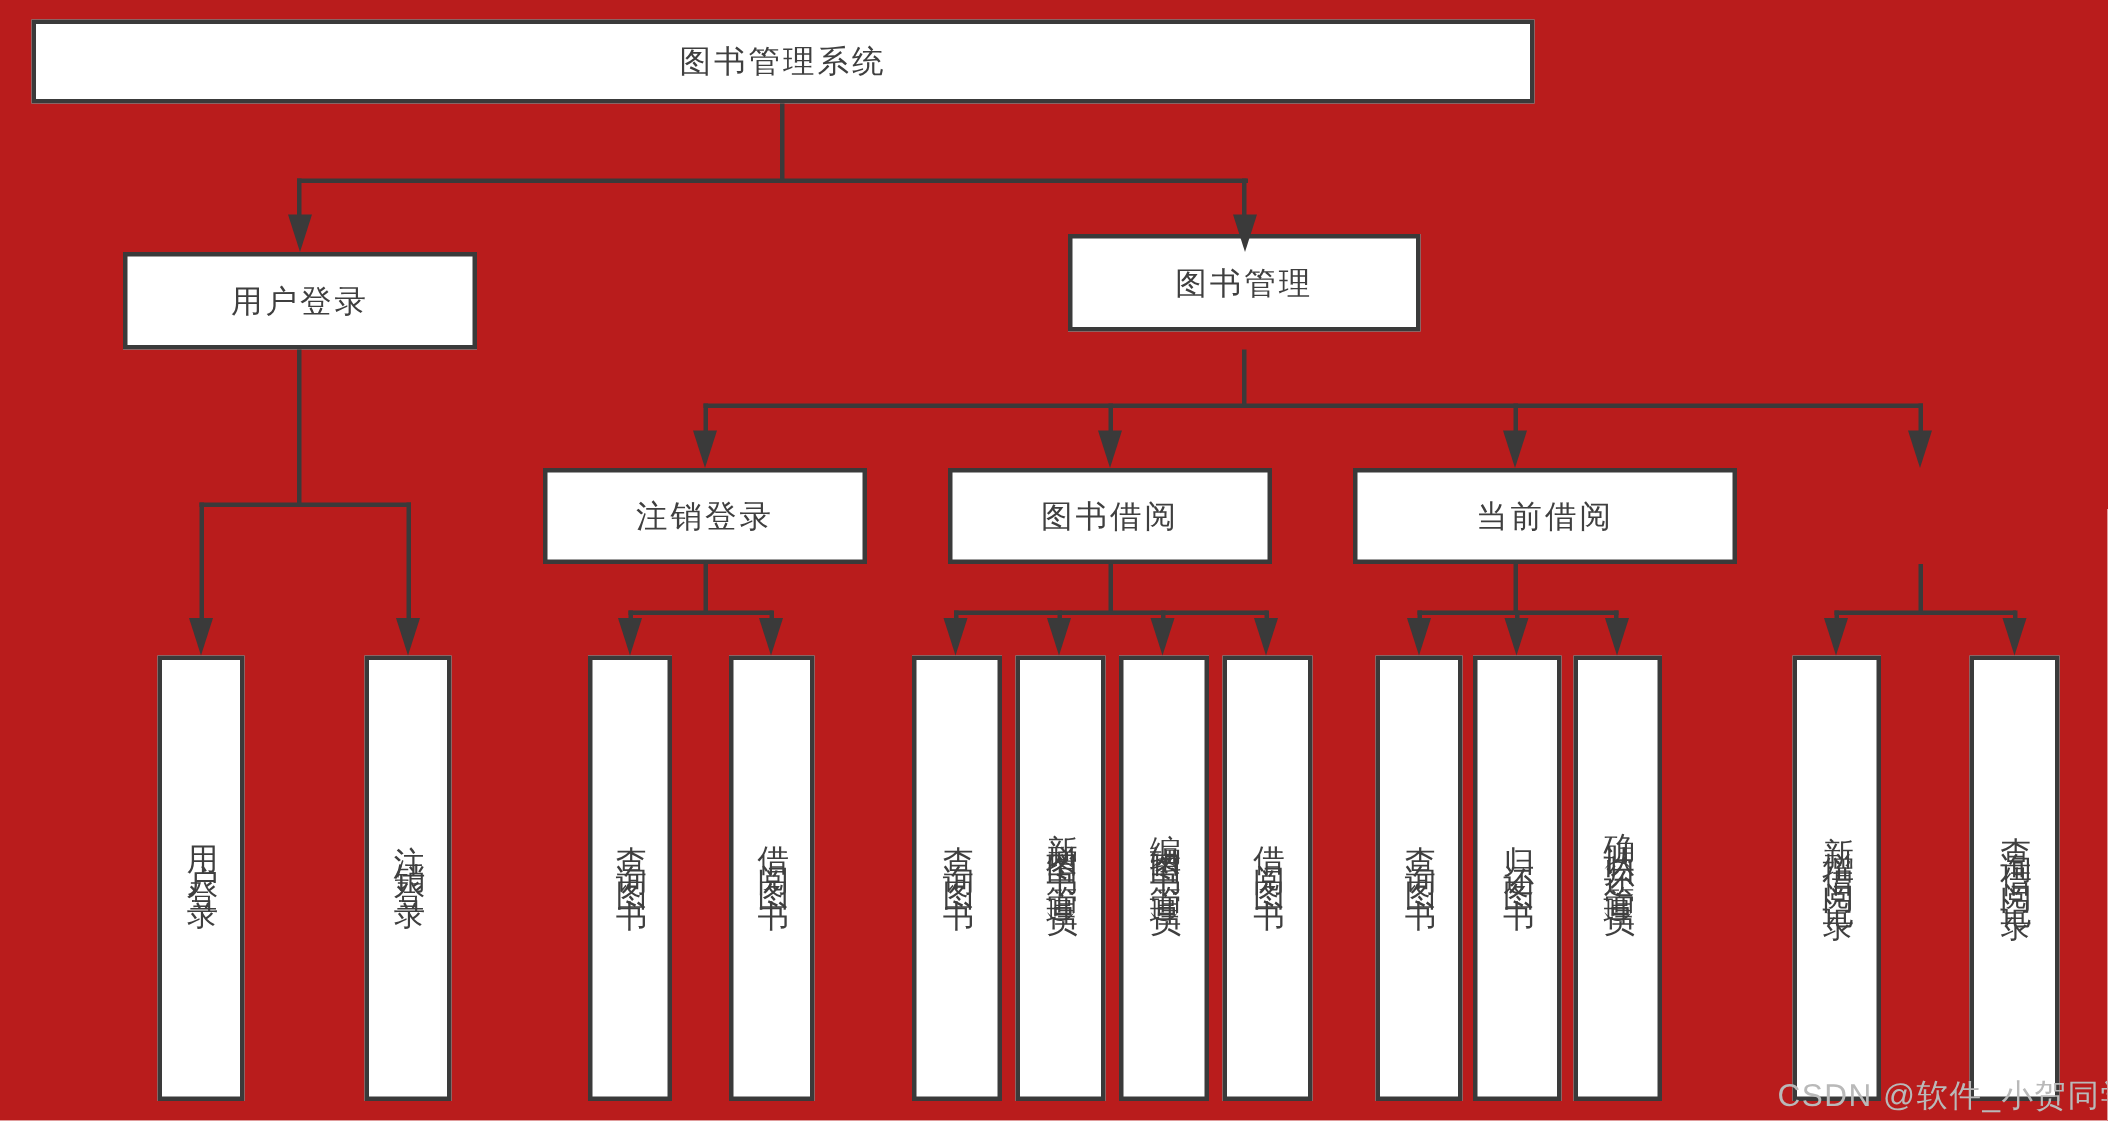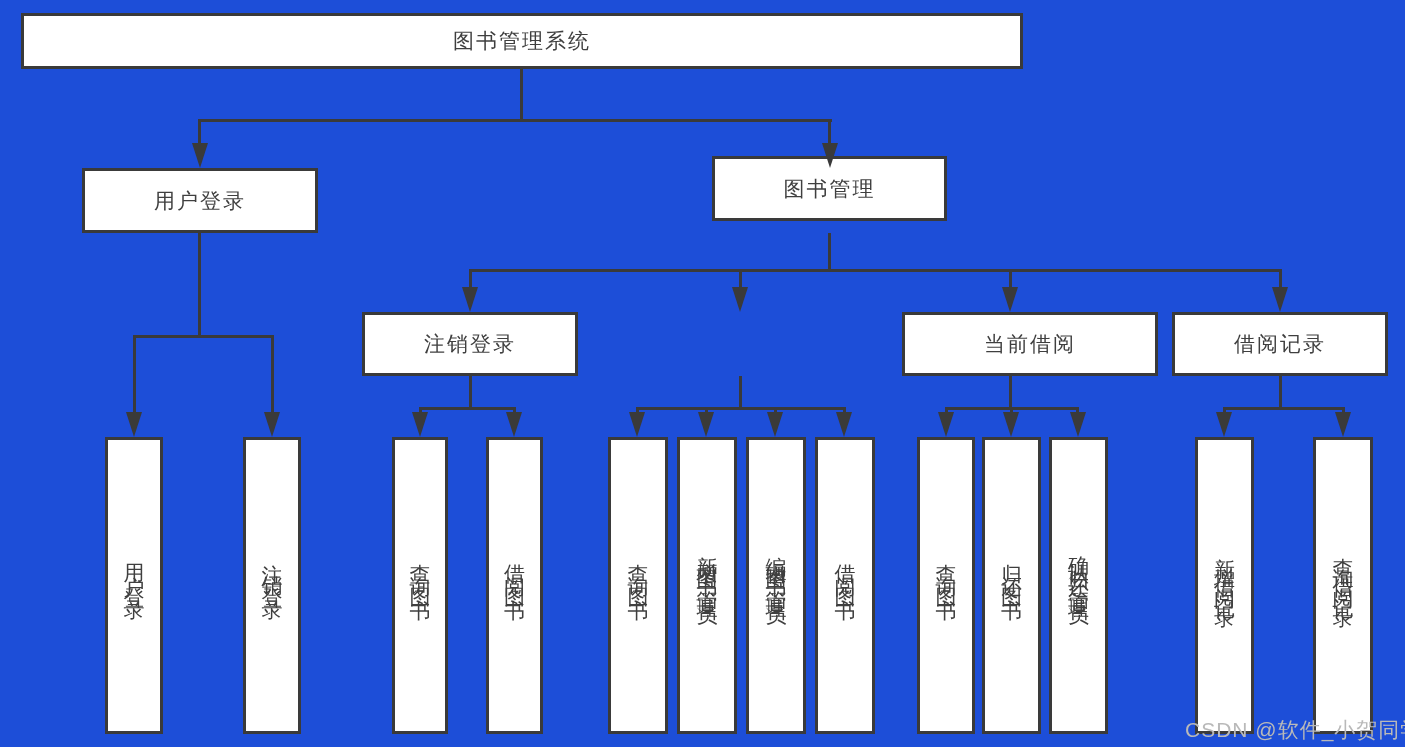--- a/index.html
+++ b/index.html
@@ -1,17 +1,17 @@
 <!DOCTYPE html>
 <html><head>
 <meta charset="utf-8">
 <style>
   html,body { margin:0; padding:0; background:#ffffff; }
   .stage {
-    position:relative; width:1405px; height:747px; background:#1d4ed8;
+    position:relative; width:1405px; height:747px; background:#b91c1c;
     font-family:"Liberation Sans", sans-serif; color:#3f3f3f; overflow:hidden;
   }
   .node {
     position:absolute; box-sizing:border-box; background:#ffffff;
     border:3px solid #3a3a3a; display:flex; align-items:center; justify-content:center;
     font-size:21px; letter-spacing:2px; text-align:center;
   }
   .leaf { padding-bottom:30px; }
   .vlabel {
     writing-mode:vertical-rl; line-height:1.05; letter-spacing:12px;
@@ -41,25 +41,25 @@
   <div class="node" style="left:82px;top:168px;width:236px;height:65px">
     <span>用户登录</span>
   </div>
   <div class="node" style="left:712px;top:156px;width:235px;height:65px">
     <span>图书管理</span>
   </div>
 
   <div class="node" style="left:362px;top:312px;width:216px;height:64px">
     <span>注销登录</span>
   </div>
+  <div class="node" style="left:632px;top:312px;width:216px;height:64px">
+    <span>图书借阅</span>
+  </div>
   <div class="node" style="left:902px;top:312px;width:256px;height:64px">
     <span>当前借阅</span>
-  </div>
-  <div class="node" style="left:1172px;top:312px;width:216px;height:64px">
-    <span>借阅记录</span>
   </div>
 
   <div class="node leaf" style="left:105px;top:437px;width:58px;height:297px">
     <span class="vlabel">用户登录</span>
   </div>
   <div class="node leaf" style="left:243px;top:437px;width:58px;height:297px">
     <span class="vlabel">注销登录</span>
   </div>
 
   <div class="node leaf" style="left:392px;top:437px;width:56px;height:297px">

